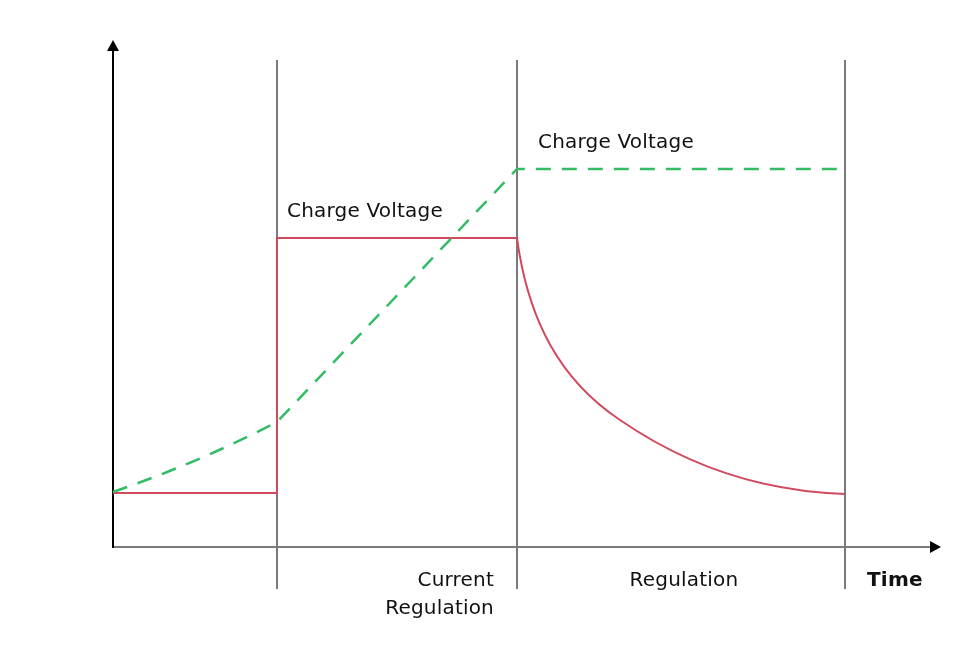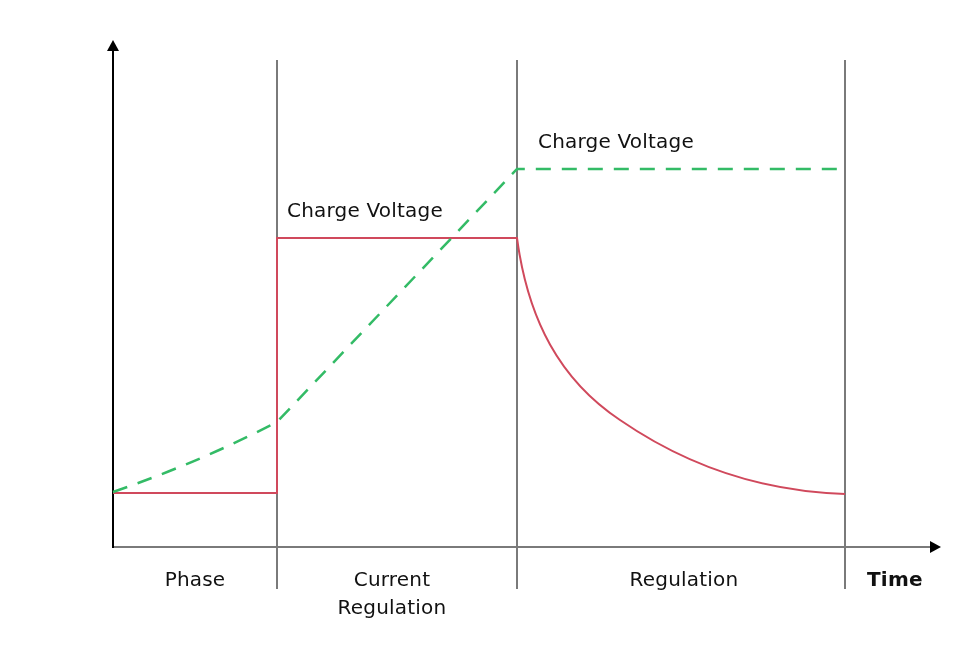--- a/index.html
+++ b/index.html
@@ -25,22 +25,21 @@
 
   <path d="M113,493 L277,493 L277,238 L517,238 C528,320 560,380 620,420 C700,475 780,492 845,494" fill="none" stroke="#d0495c" stroke-width="2"></path>
 
   <path d="M113,492 Q200,462 277,422 L517,169 L845,169" fill="none" stroke="#33bb66" stroke-width="2.5" stroke-dasharray="15,11"></path>
 </svg>
 
 <div class="lbl" style="left:287px; top:196px;">Charge Voltage</div>
 <div class="lbl" style="left:538px; top:127px;">Charge Voltage</div>
 
 <div class="lbl ctr" style="left:113px; top:565px; width:164px;">
-  <div>Phase</div>
 </div>
-<div class="lbl ctr" style="left:290px; top:565px; width:204px;">
+<div class="lbl ctr" style="left:290px; top:565px; width:204px;text-align:right;">
   <div>Current</div>
   <div>Regulation</div>
 </div>
 <div class="lbl ctr" style="left:584px; top:565px; width:200px;">
   <div>Regulation</div>
 </div>
 <div class="lbl" style="left:867px; top:565px;font-weight:bold;">Time</div>
 
 </body></html>

